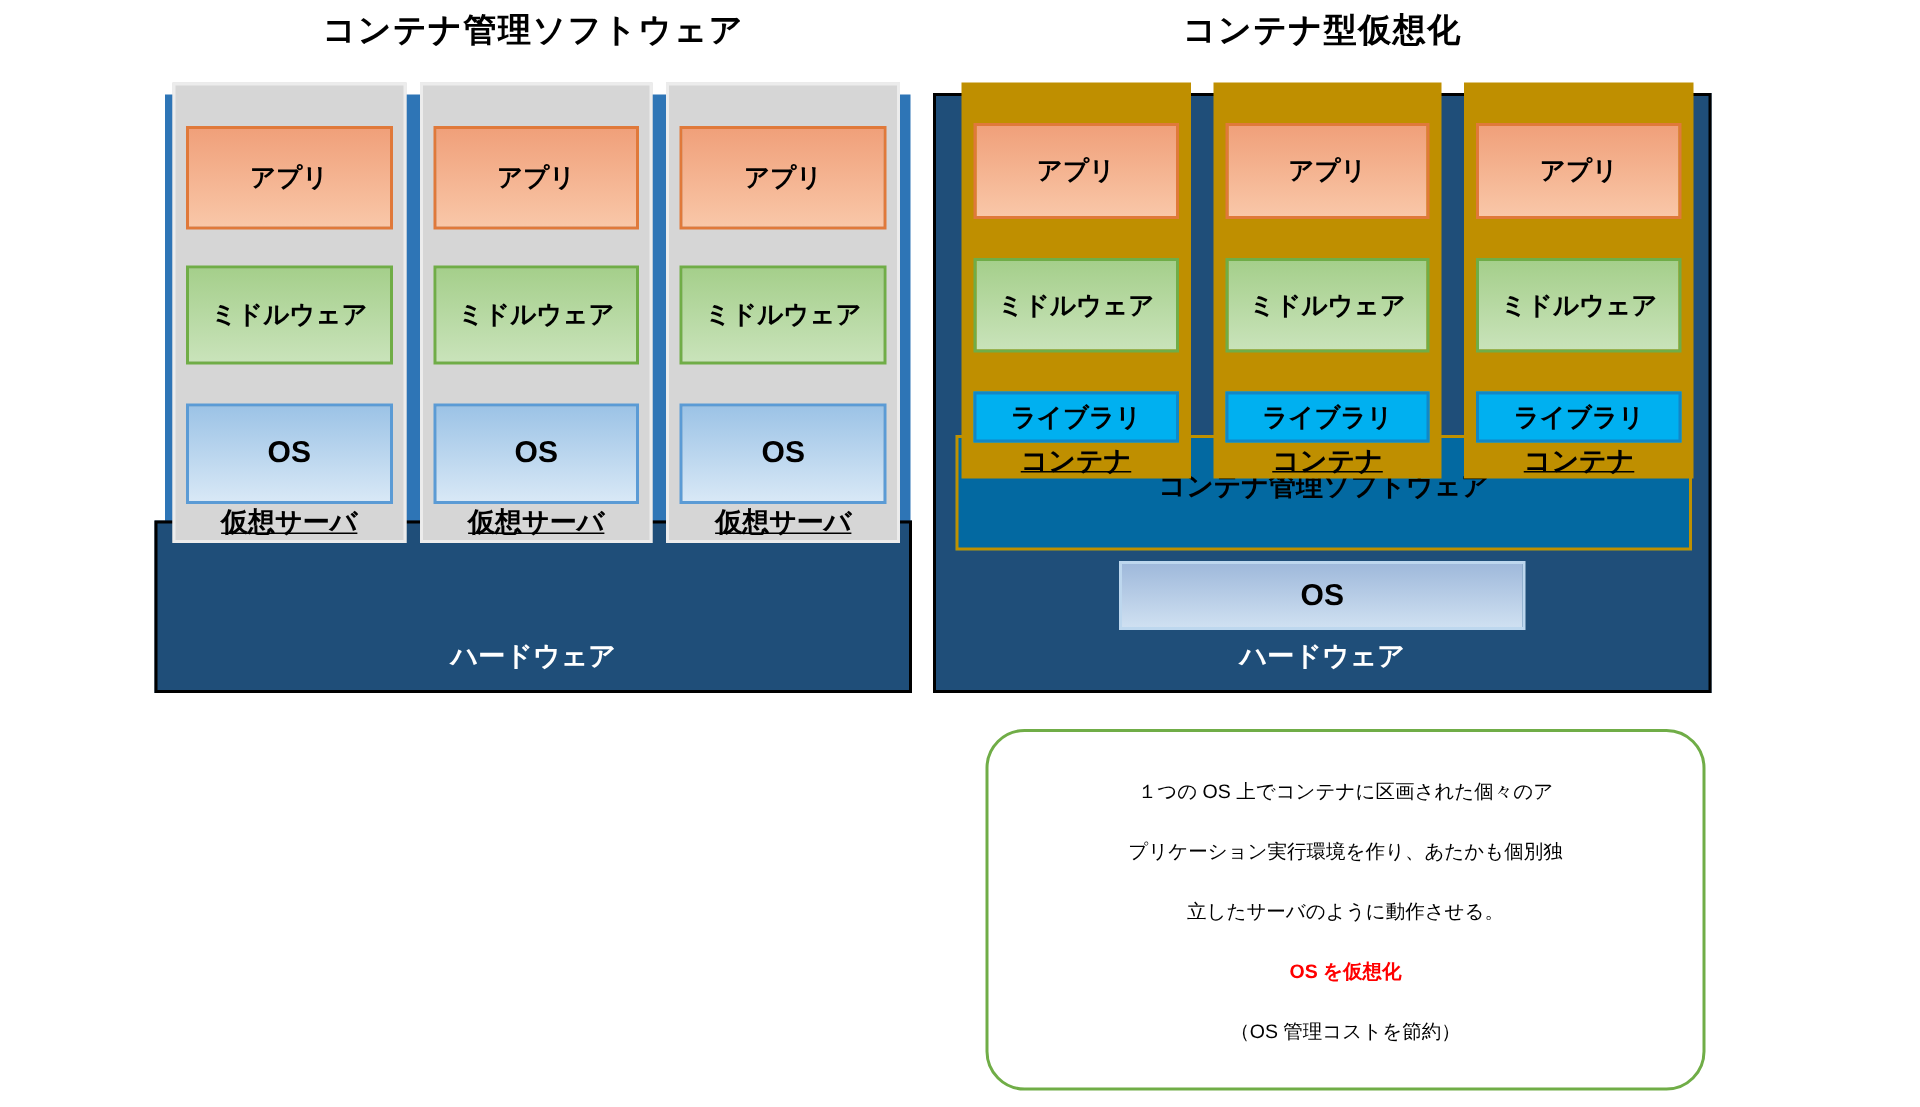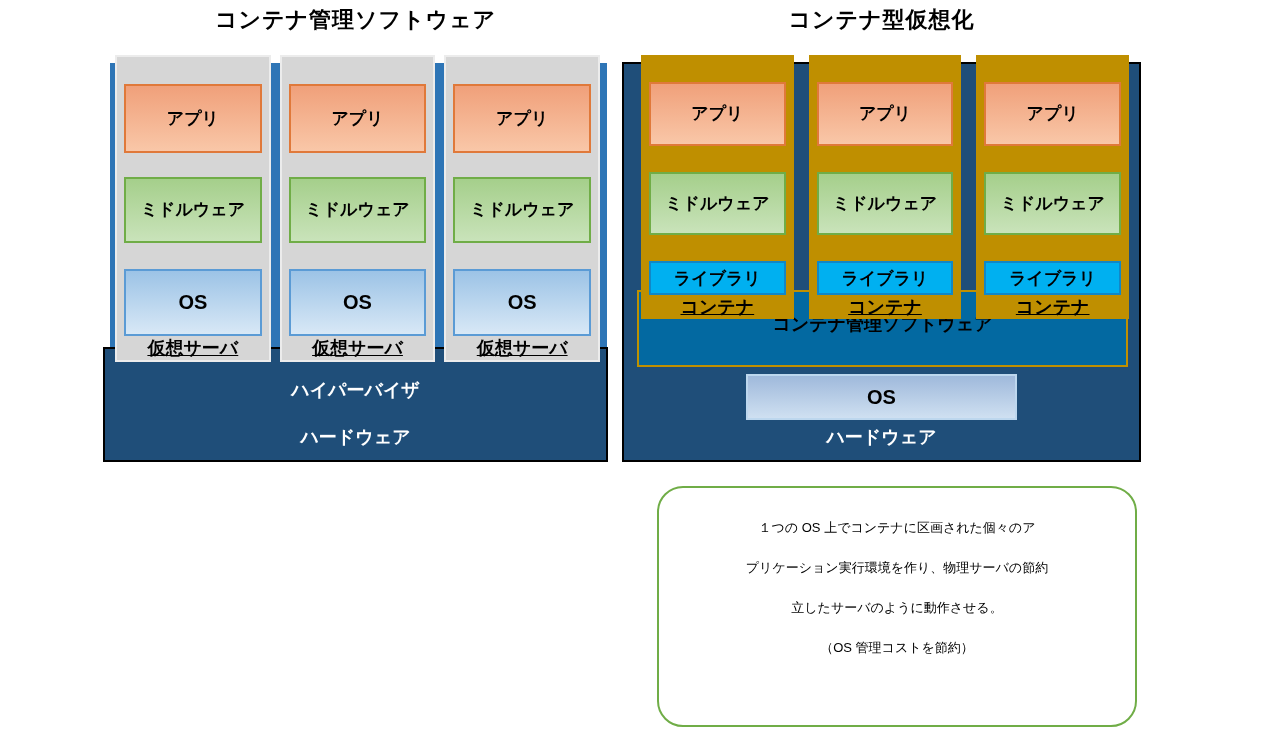--- a/index.html
+++ b/index.html
@@ -91,21 +91,20 @@
         <div class="col-caption">仮想サーバ</div>
       </div>
       <div class="l-col">
         <div class="box app-box">アプリ</div>
         <div class="box mw-box">ミドルウェア</div>
         <div class="box os-box">OS</div>
         <div class="col-caption">仮想サーバ</div>
       </div>
     </div>
 
-    <div class="bar-label hyp-label">ハイパーバイザ</div>
     <div class="bar-label hwl-label">ハードウェア</div>
   </div>
 
   <div class="abs panel-title" style="left:622px; top:5px; width:519px;">コンテナ型仮想化</div>
 
   <div class="diagram" style="left:622px; top:55px; width:519px; height:407px;">
 
     <div class="backdrop-navy"></div>
 
     <div class="yellow-bar">
@@ -134,18 +133,19 @@
     </div>
 
     <div class="os-bar">OS</div>
 
     <div class="bar-label hwl-label">ハードウェア</div>
   </div>
 
 
   <div class="note-box note-right">
     <div class="note-line">１つの OS 上でコンテナに区画された個々のア</div>
-    <div class="note-line">プリケーション実行環境を作り、物理サーバの節約</div>
+    <div class="note-line">プリケーション実行環境を作り、あたかも個別独</div>
     <div class="note-line">立したサーバのように動作させる。</div>
+    <div class="note-line note-highlight">OS を仮想化</div>
     <div class="note-line">（OS 管理コストを節約）</div>
   </div>
 
 </div>
 
 </body></html>

